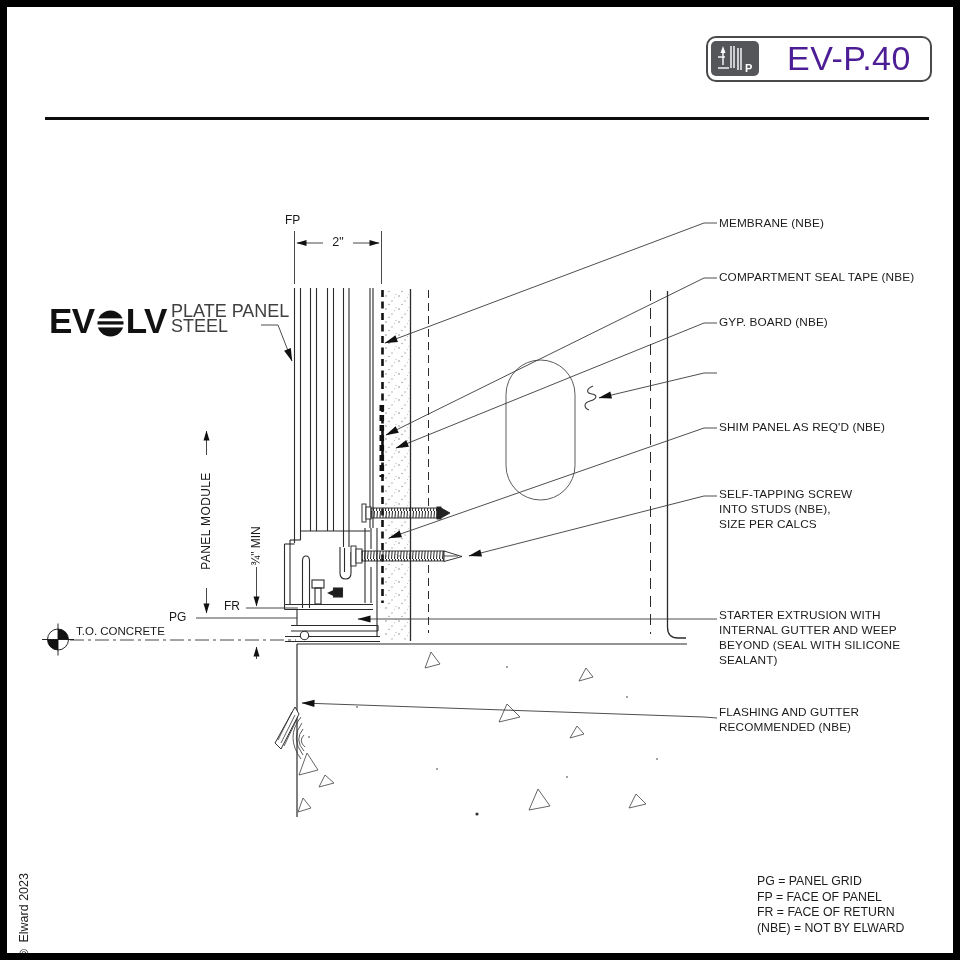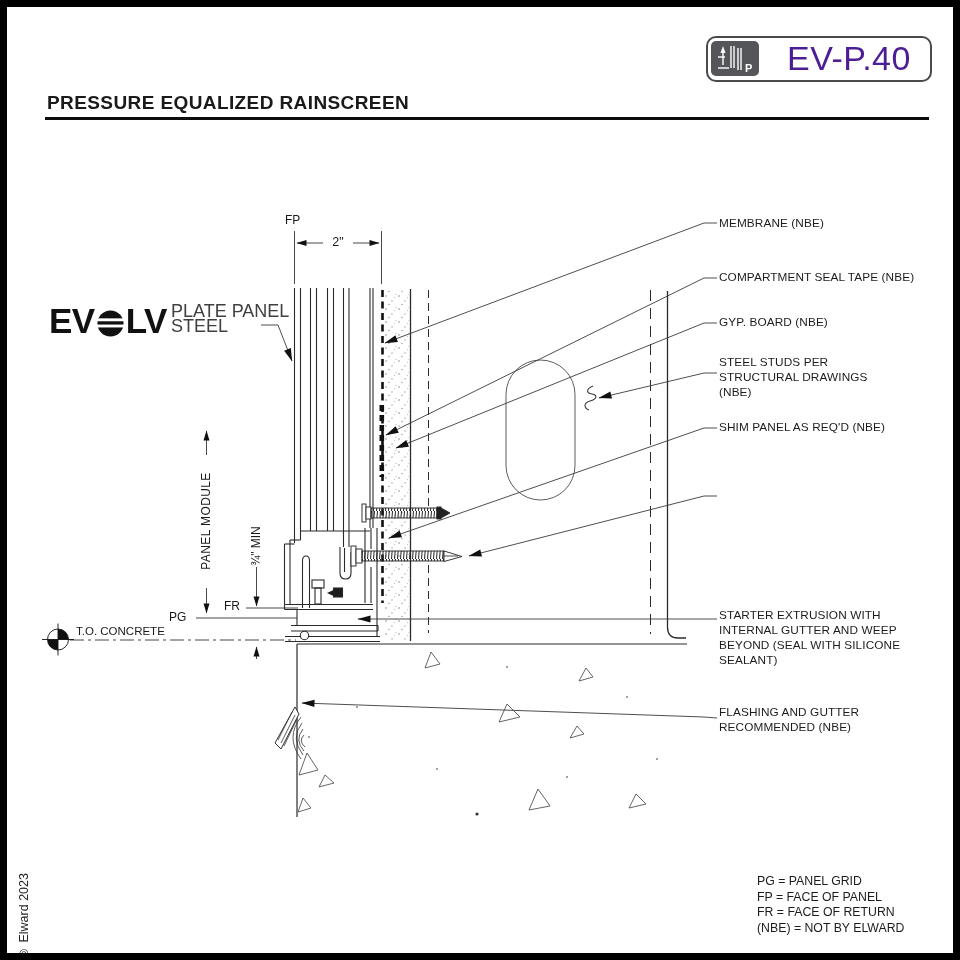--- a/index.html
+++ b/index.html
@@ -213,21 +213,20 @@
             <path d="M7,16 H14"></path>
             <path d="M12,24 V12"></path>
         </g>
         <path d="M9.5,12 L14.5,12 L12,5 Z" fill="#fff"></path>
         <text x="34" y="31" fill="#fff" font-size="11" font-weight="bold">P</text>
       </svg>
     </div>
     <div id="stamp-code">EV-P.40</div>
   </div>
 
-  <div class="abs" id="sheet-title">PRESSURE EQUALIZED RAINSCREEN</div>
   <div class="abs" id="title-rule"></div>
 
   <div class="abs" id="logo">
     <div id="logo-word">
       <span>EV</span>
         <svg width="29" height="30" viewBox="0 0 30 30">
           <circle cx="15" cy="15.5" r="13.5" fill="#111"></circle>
           <rect x="0" y="10.2" width="30" height="3" fill="#fff"></rect>
           <rect x="0" y="16.6" width="30" height="3" fill="#fff"></rect>
         </svg>
@@ -249,27 +248,27 @@
 
   <div class="callout" style="top:209px;">
     <div>MEMBRANE (NBE)</div>
   </div>
   <div class="callout" style="top:263px;">
     <div>COMPARTMENT SEAL TAPE (NBE)</div>
   </div>
   <div class="callout" style="top:308px;">
     <div>GYP. BOARD (NBE)</div>
   </div>
-  <div class="callout" style="top:348px;">
-    <div>STEEL STUDS PER</div>
-    <div>STRUCTURAL DRAWINGS</div>
-    <div>(NBE)</div>
-  </div>
   <div class="callout" style="top:413px;">
     <div>SHIM PANEL AS REQ'D (NBE)</div>
+  </div>
+  <div class="callout" style="top:480px;">
+    <div>SELF-TAPPING SCREW</div>
+    <div>INTO STUDS (NBE),</div>
+    <div>SIZE PER CALCS</div>
   </div>
   <div class="callout" style="top:601px;">
     <div>STARTER EXTRUSION WITH</div>
     <div>INTERNAL GUTTER AND WEEP</div>
     <div>BEYOND (SEAL WITH SILICONE</div>
     <div>SEALANT)</div>
   </div>
   <div class="callout" style="top:698px;">
     <div>FLASHING AND GUTTER</div>
     <div>RECOMMENDED (NBE)</div>

